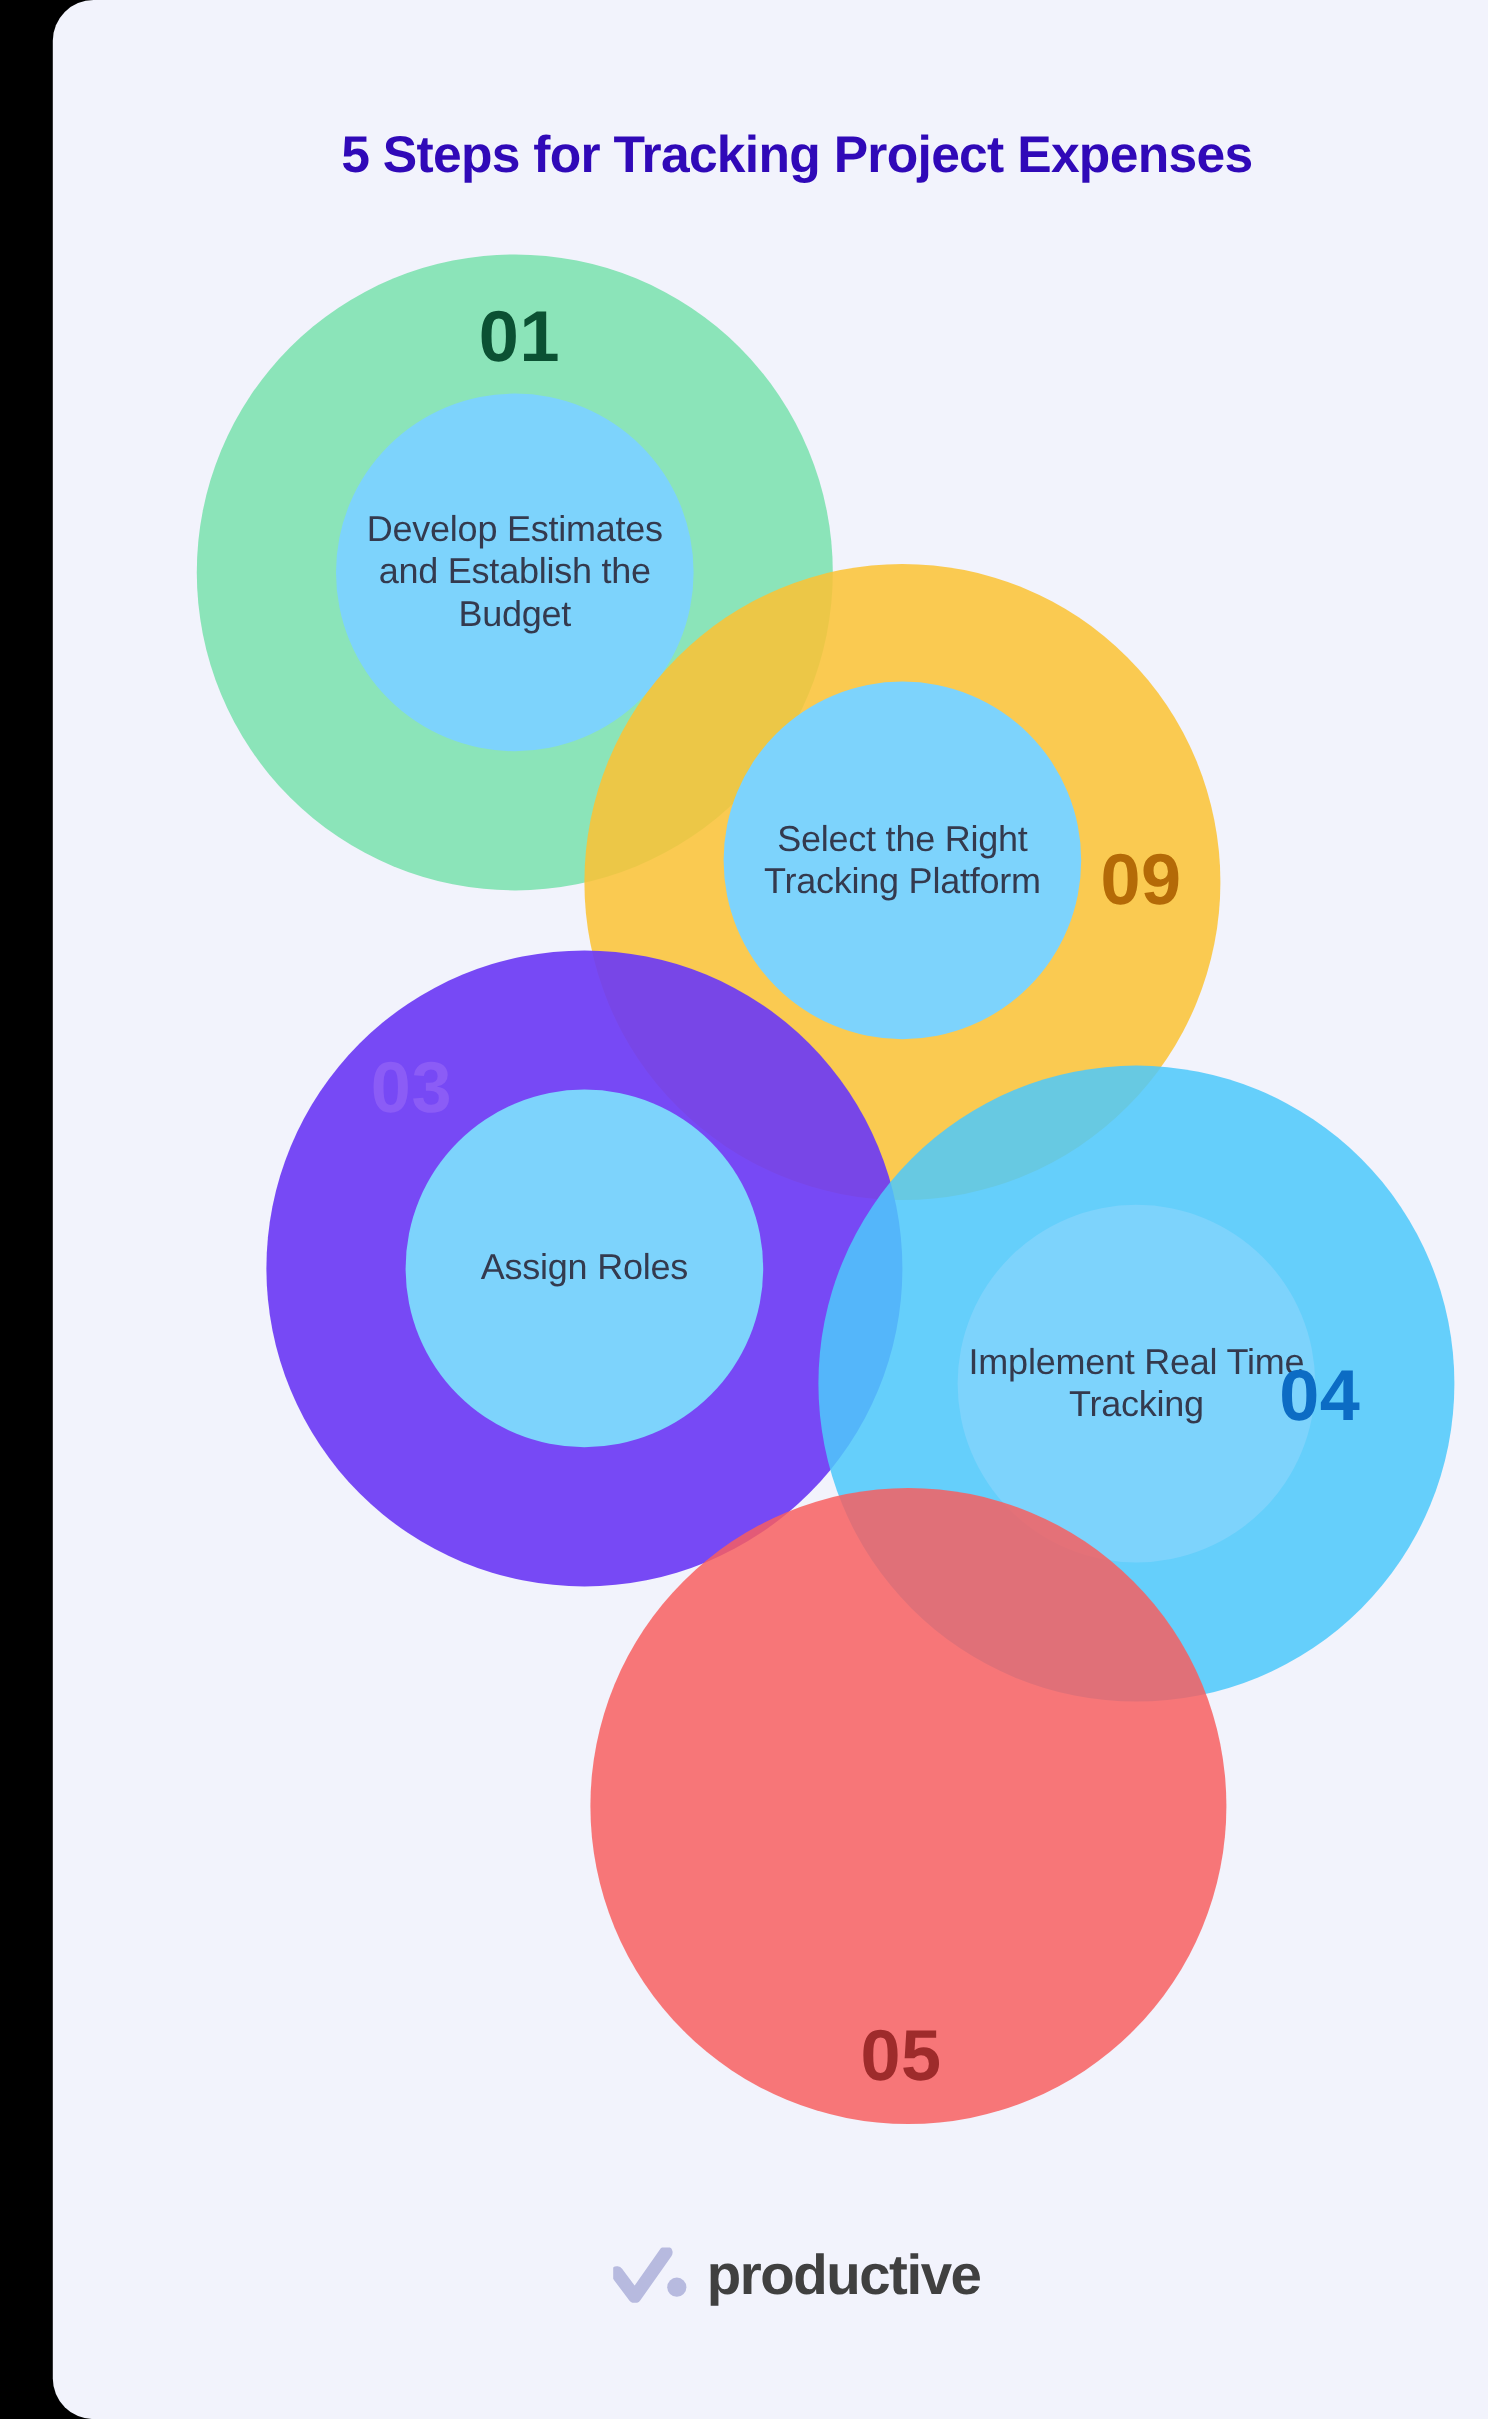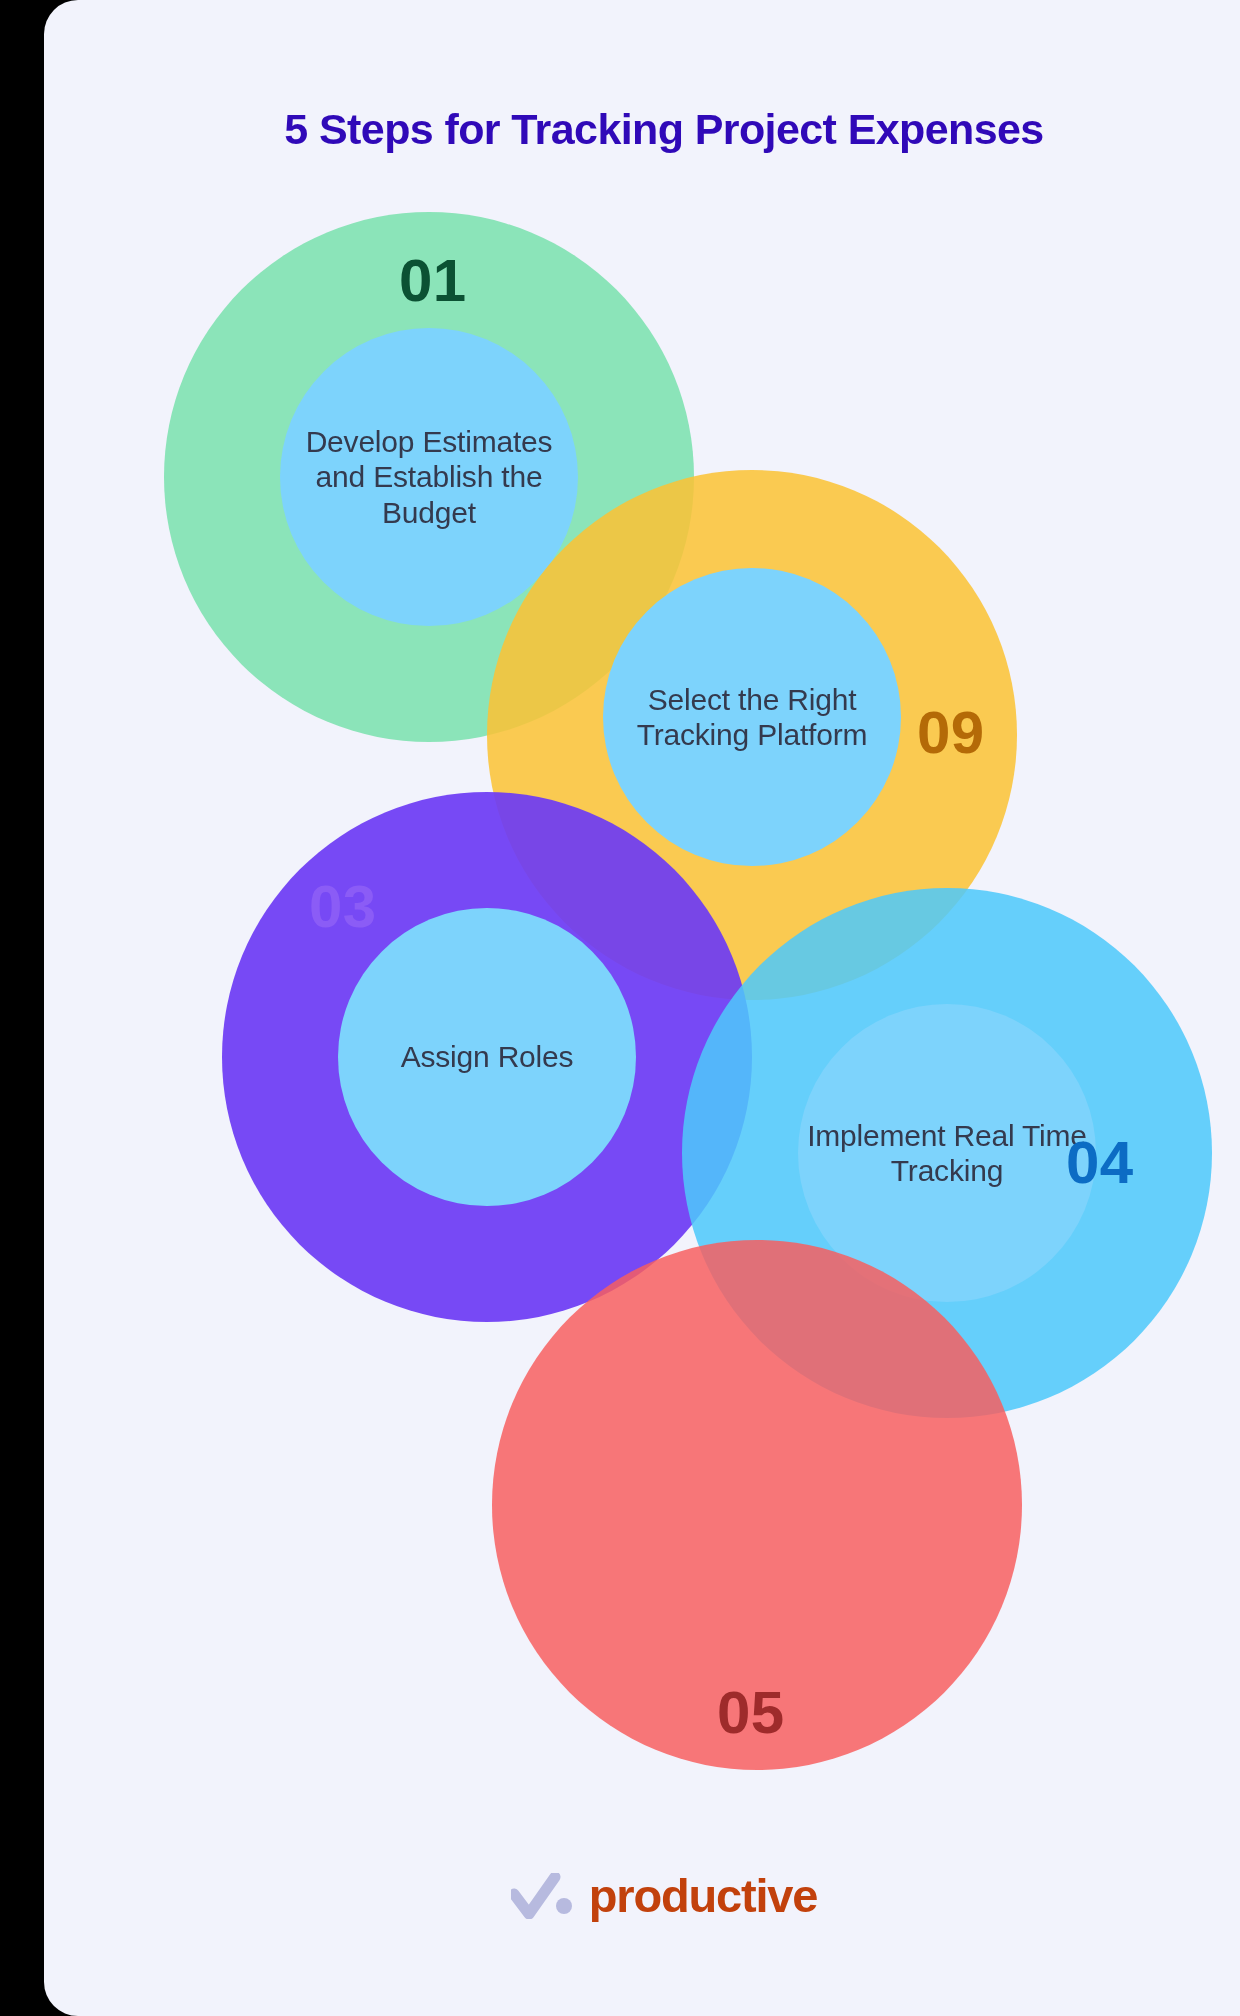--- a/index.html
+++ b/index.html
@@ -128,21 +128,21 @@
     display: flex;
     align-items: center;
     justify-content: center;
     gap: 16px;
   }
   #brand-mark { display: block; }
   #brand-wordmark {
     font-size: 47px;
     font-weight: bold;
     letter-spacing: -1.2px;
-    color: #c2410c;
+    color: #404040;
     line-height: 1;
     font-family: "Liberation Sans", sans-serif;
   }
 </style>
 </head>
 <body>
 
 <div id="infographic">
 
   <h1 id="page-title">5 Steps for Tracking Project Expenses</h1>

